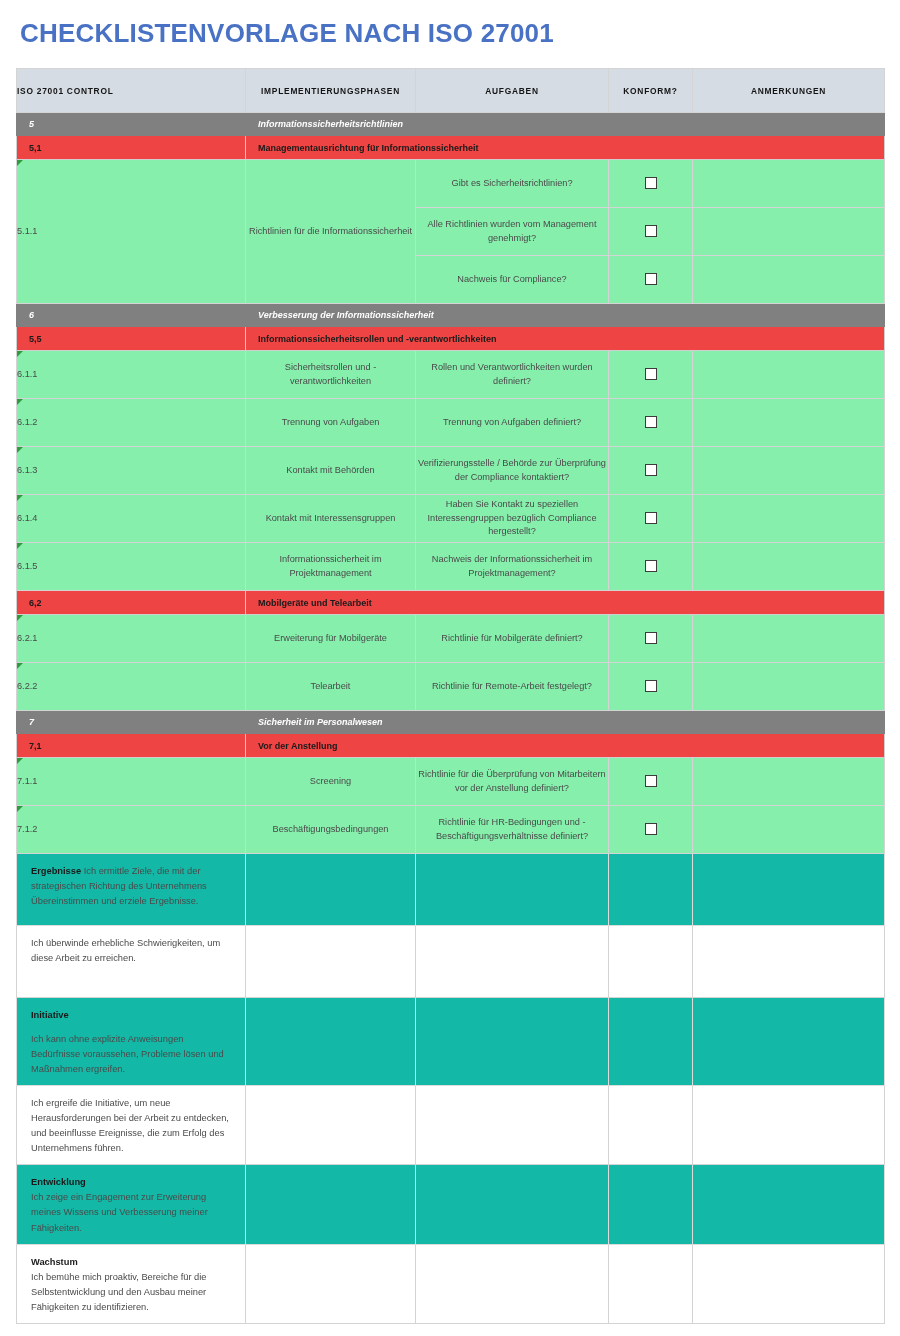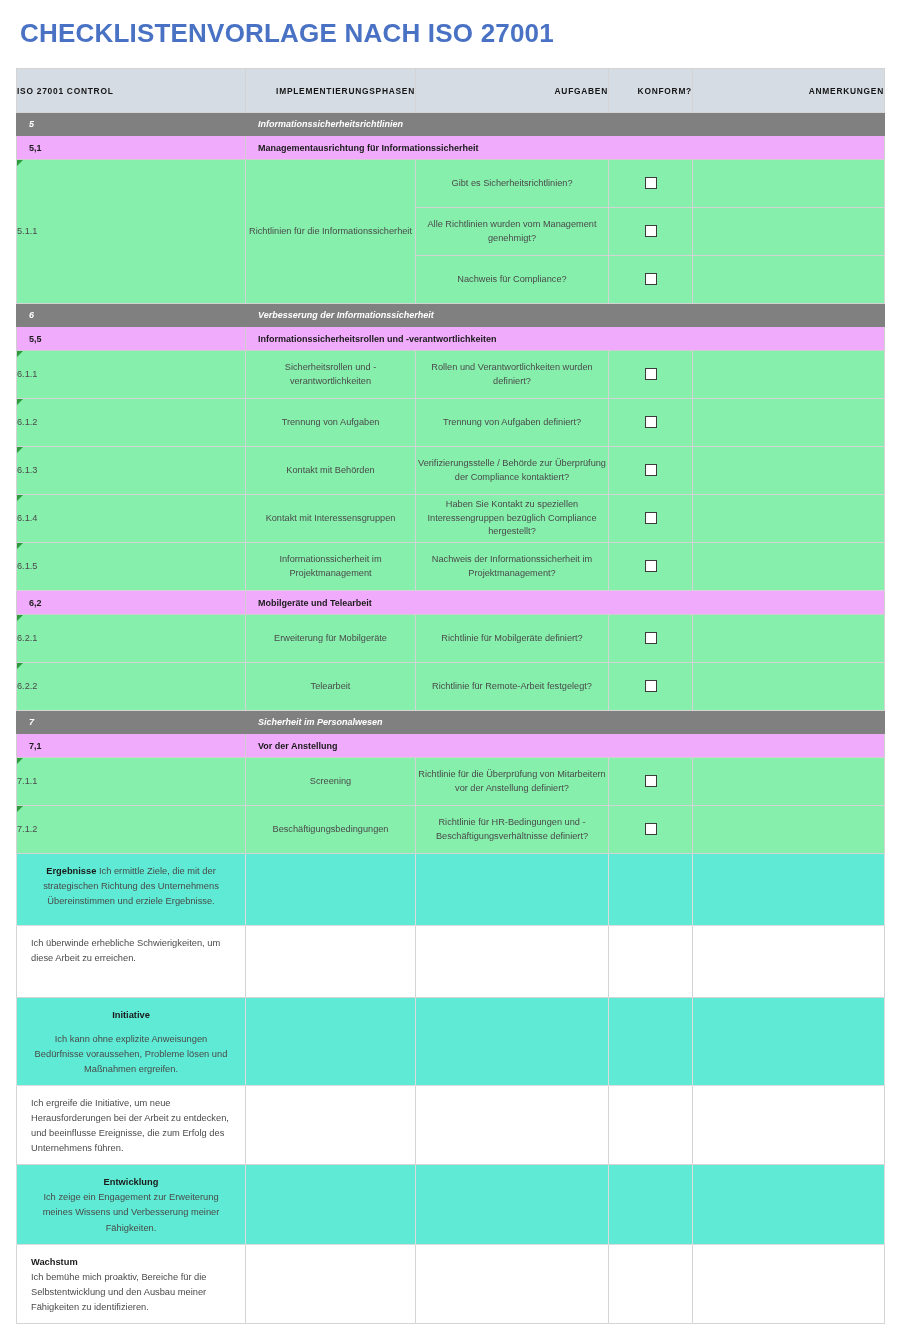--- a/index.html
+++ b/index.html
@@ -62,42 +62,42 @@
   
   thead th {
     background: #d5dce4;
     border: 1px solid #c3cbd4;
     color: #141414;
     font-size: 8.4px;
     font-weight: bold;
     letter-spacing: 0.75px;
     height: 44px;
     padding: 0 12px;
-    text-align: right;
+    text-align: center;
   }
   thead th.left {
     text-align: left;
     margin-top: 26px;
   }
 
   
   tr.section td {
     background: #808080;
     border-color: #808080;
     color: #ffffff;
     font-weight: bold;
     font-style: italic;
     font-size: 9px;
     height: 23px;
     padding: 0 12px;
   }
 
   
   tr.subsection td {
-    background: #f0abfc;
+    background: #ef4444;
     border-color: #cfcfcf;
     color: #1a1a1a;
     font-weight: bold;
     font-size: 9px;
     height: 24px;
     padding: 0 12px;
   }
 
   
   tr.item td {
@@ -152,23 +152,22 @@
     vertical-align: top;
   }
   tr.note td.cell-control {
     padding: 10px 14px 8px 14px;
     text-align: left;
     line-height: 1.62;
     font-size: 9.3px;
     color: #4a4a4a;
   }
   tr.note.shaded td {
-    background: #5eead4;
+    background: #14b8a6;
     border-color: #dcdcdc;
-    text-align: center;
   }
   tr.note.plain td {
     background: #ffffff;
   }
   .note-head {
     font-weight: bold;
     color: #1a1a1a;
   }
   .note-gap {
     display: block;

